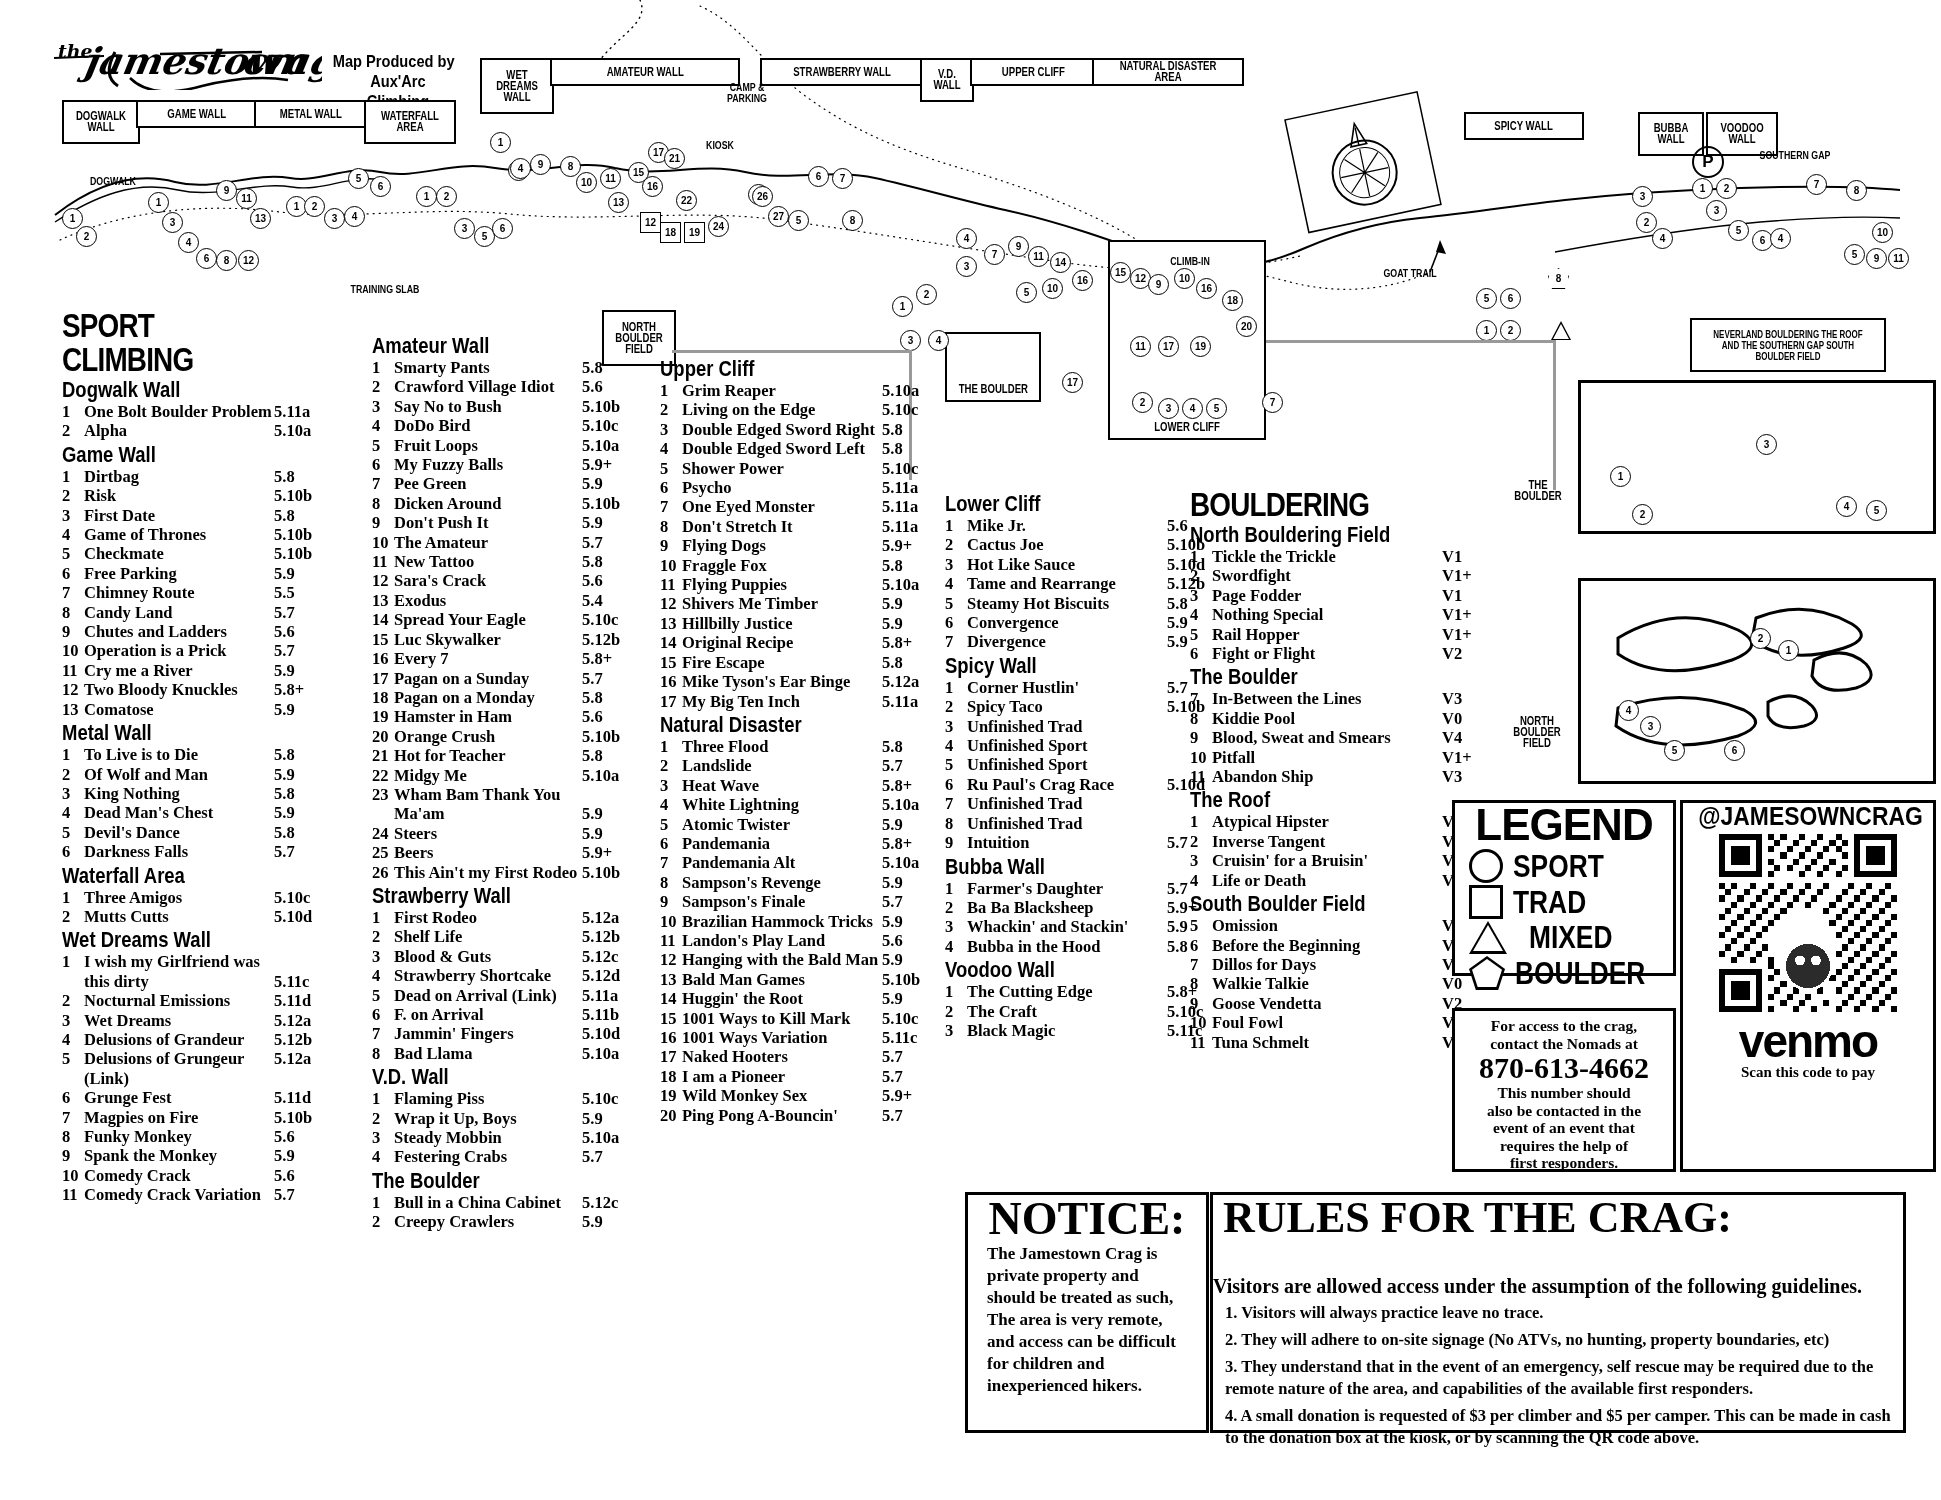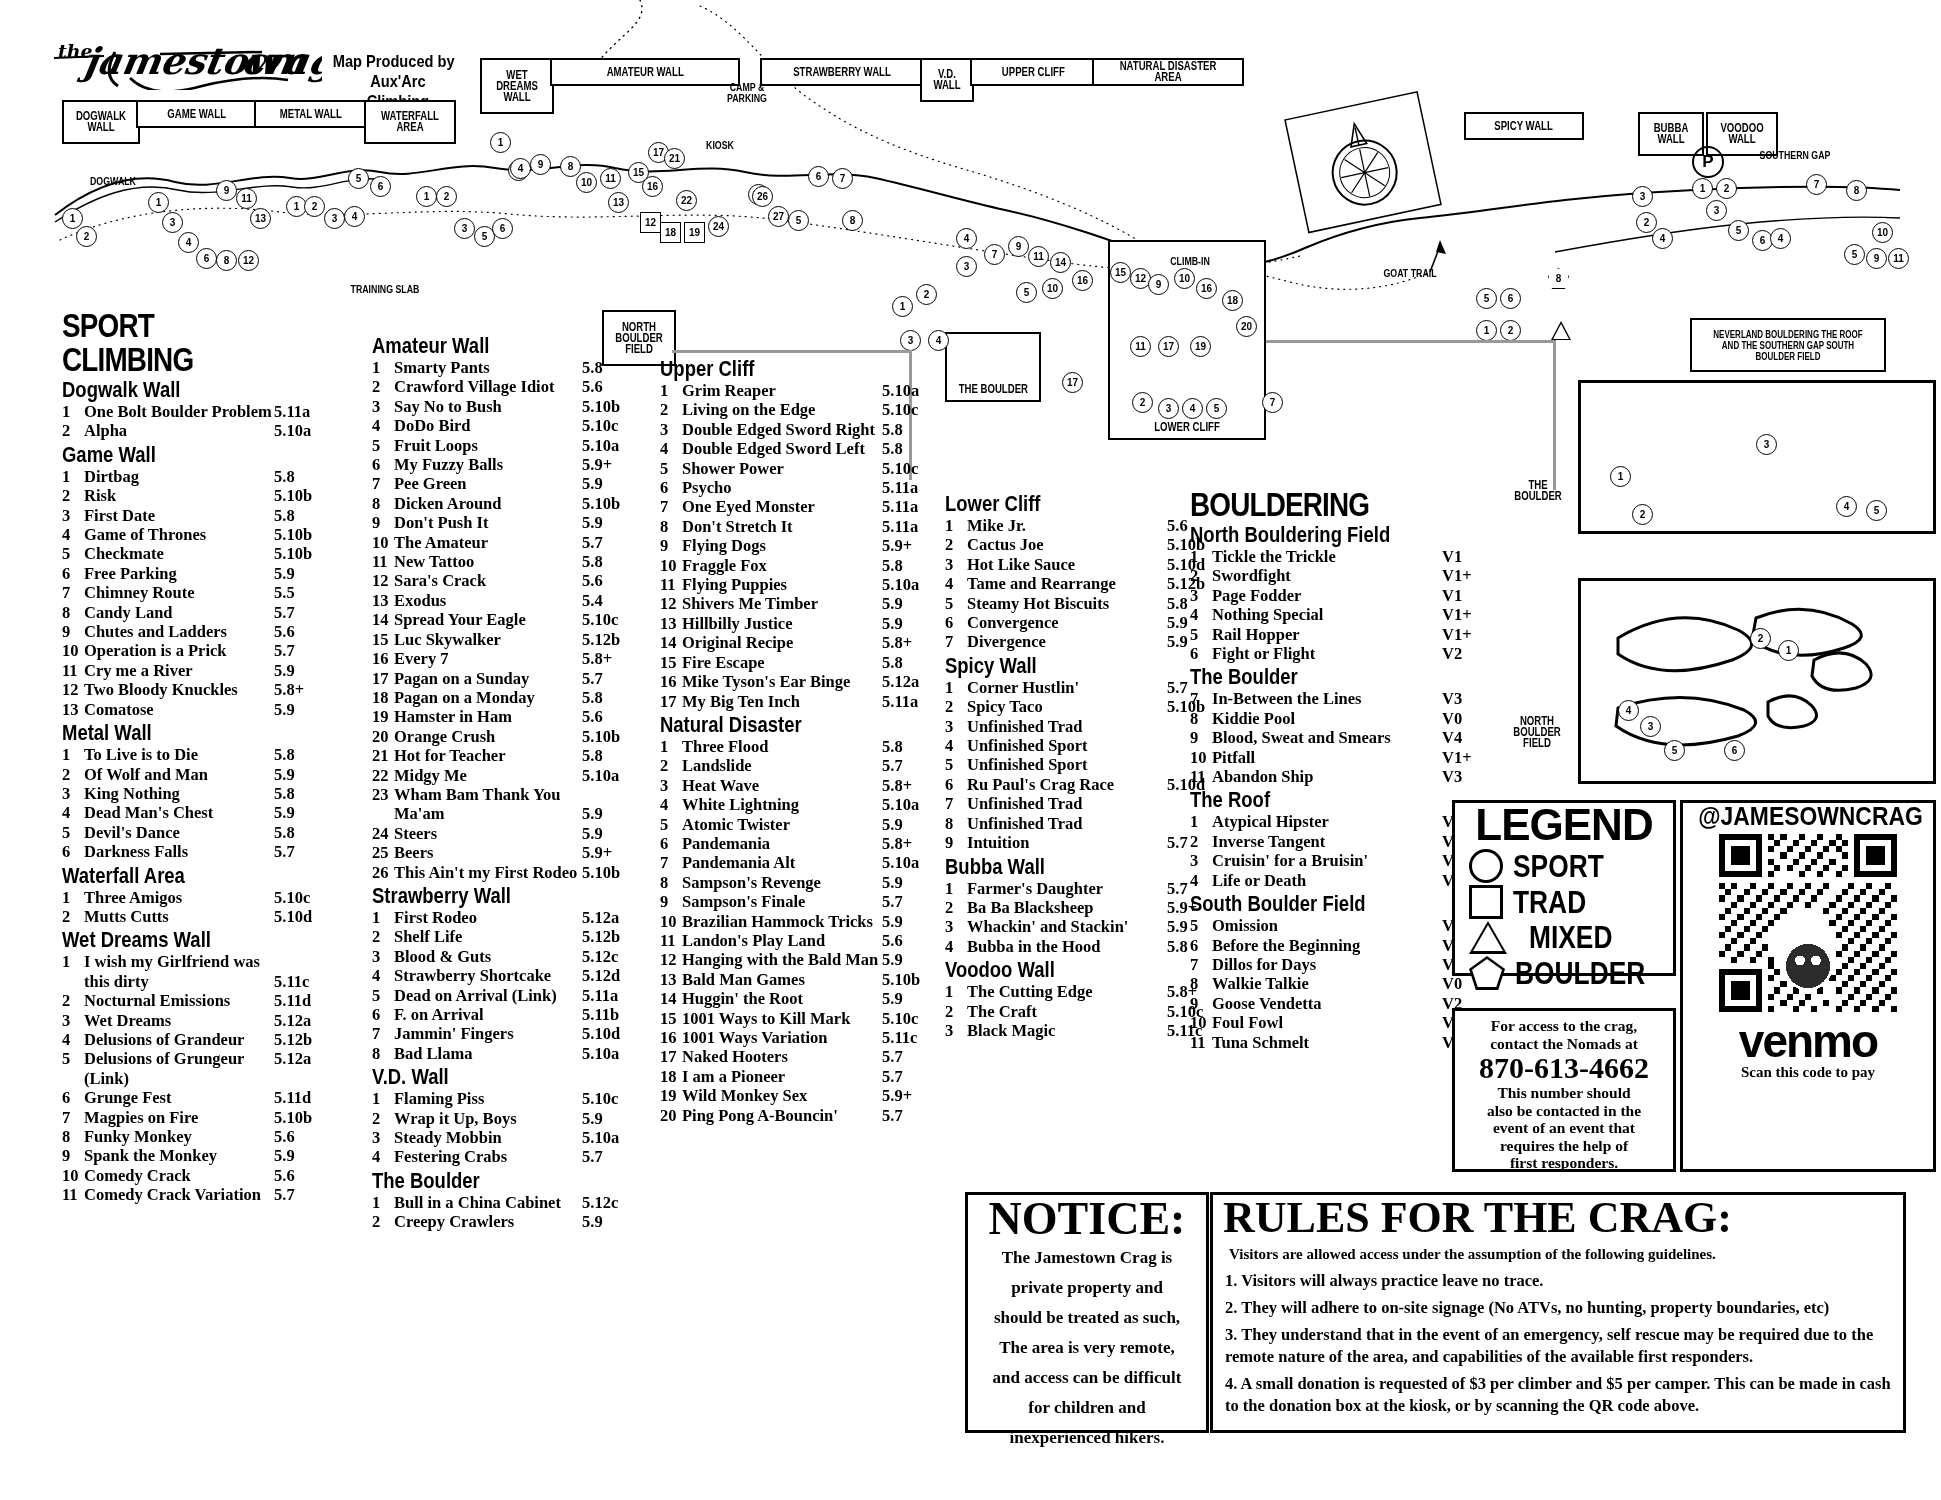--- a/index.html
+++ b/index.html
@@ -72,23 +72,23 @@
   .nomadhead span{display:inline-block;transform:scaleX(.88);}
   .qr{width:178px;height:178px;margin:4px auto 0;position:relative;background:#fff;}
   .venmo{font-family:"Liberation Sans",sans-serif;font-weight:bold;font-size:46px;
          text-align:center;line-height:46px;letter-spacing:-2px;}
   .scan{font-size:15px;text-align:center;font-weight:bold;}
 
   .accessbox{font-weight:bold;font-size:15.5px;line-height:17.5px;text-align:center;padding:6px 8px;}
   .phone{font-size:30px;line-height:32px;font-weight:bold;}
 
   .noticehead{font-size:46px;line-height:48px;text-align:center;font-weight:bold;}
-  .noticebody{font-size:17px;line-height:30px;text-align:center;font-weight:bold;padding:0 19px;}
+  .noticebody{font-size:17px;line-height:22px;text-align:left;font-weight:bold;padding:0 19px;}
   .ruleshead{font-size:44px;line-height:46px;font-weight:bold;padding-left:10px;}
-  .rulesintro{font-size:15px;font-weight:bold;line-height:22px;padding:2px 16px 0;}
+  .rulesintro{font-size:20px;font-weight:bold;line-height:22px;padding:2px 0 0;margin-top:32px;}
   .ruleitem{font-size:16.5px;font-weight:bold;line-height:22px;padding:5px 12px 0;}
 
   .thinline{position:absolute;background:#999;}
   .ridge{position:absolute;}
 </style>
 </head>
 <body>
 
 <div id="topo">
 

